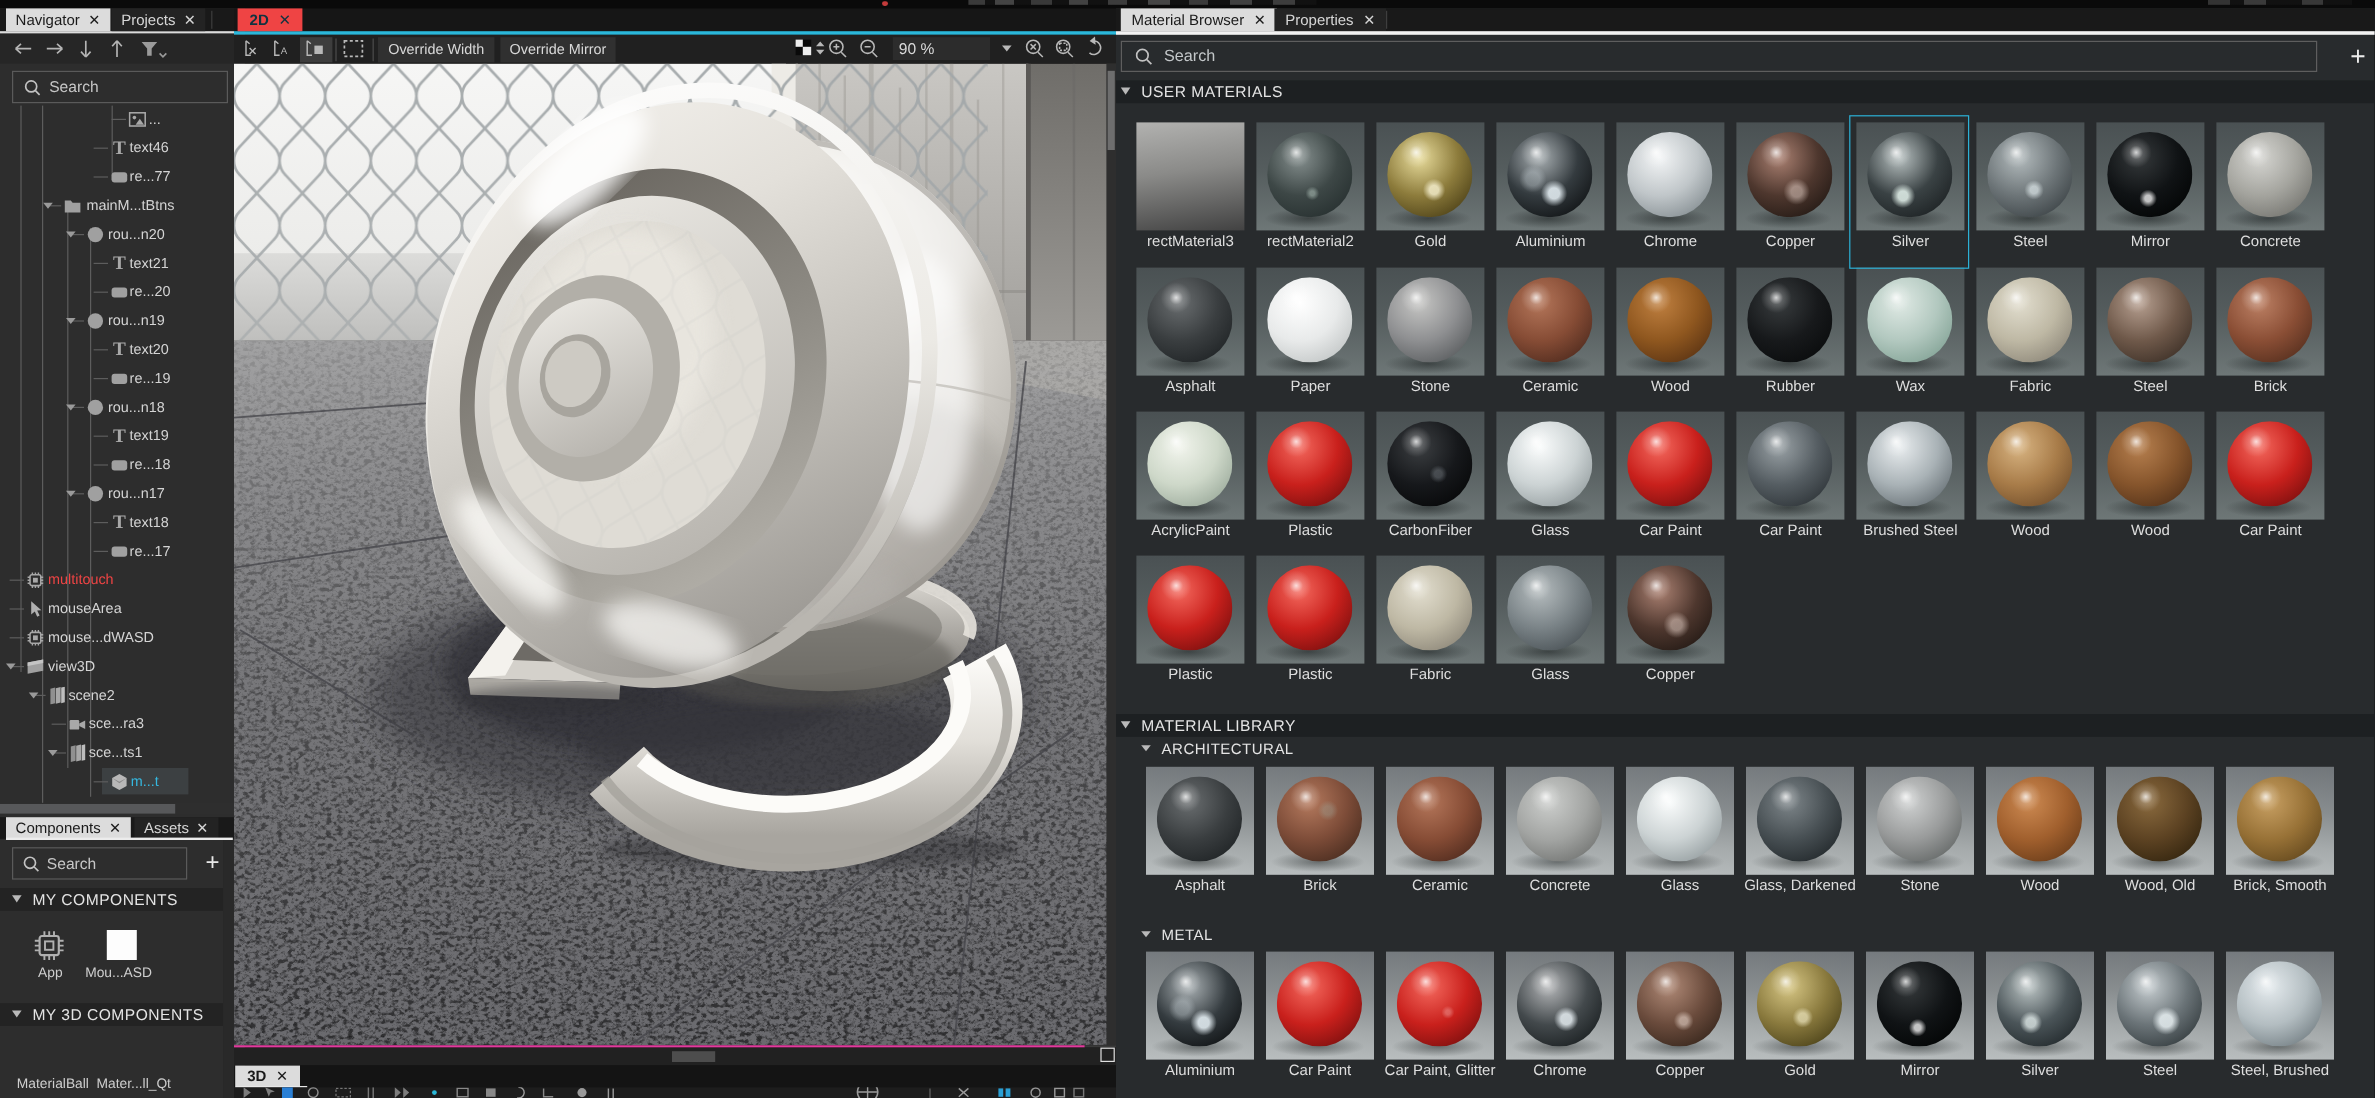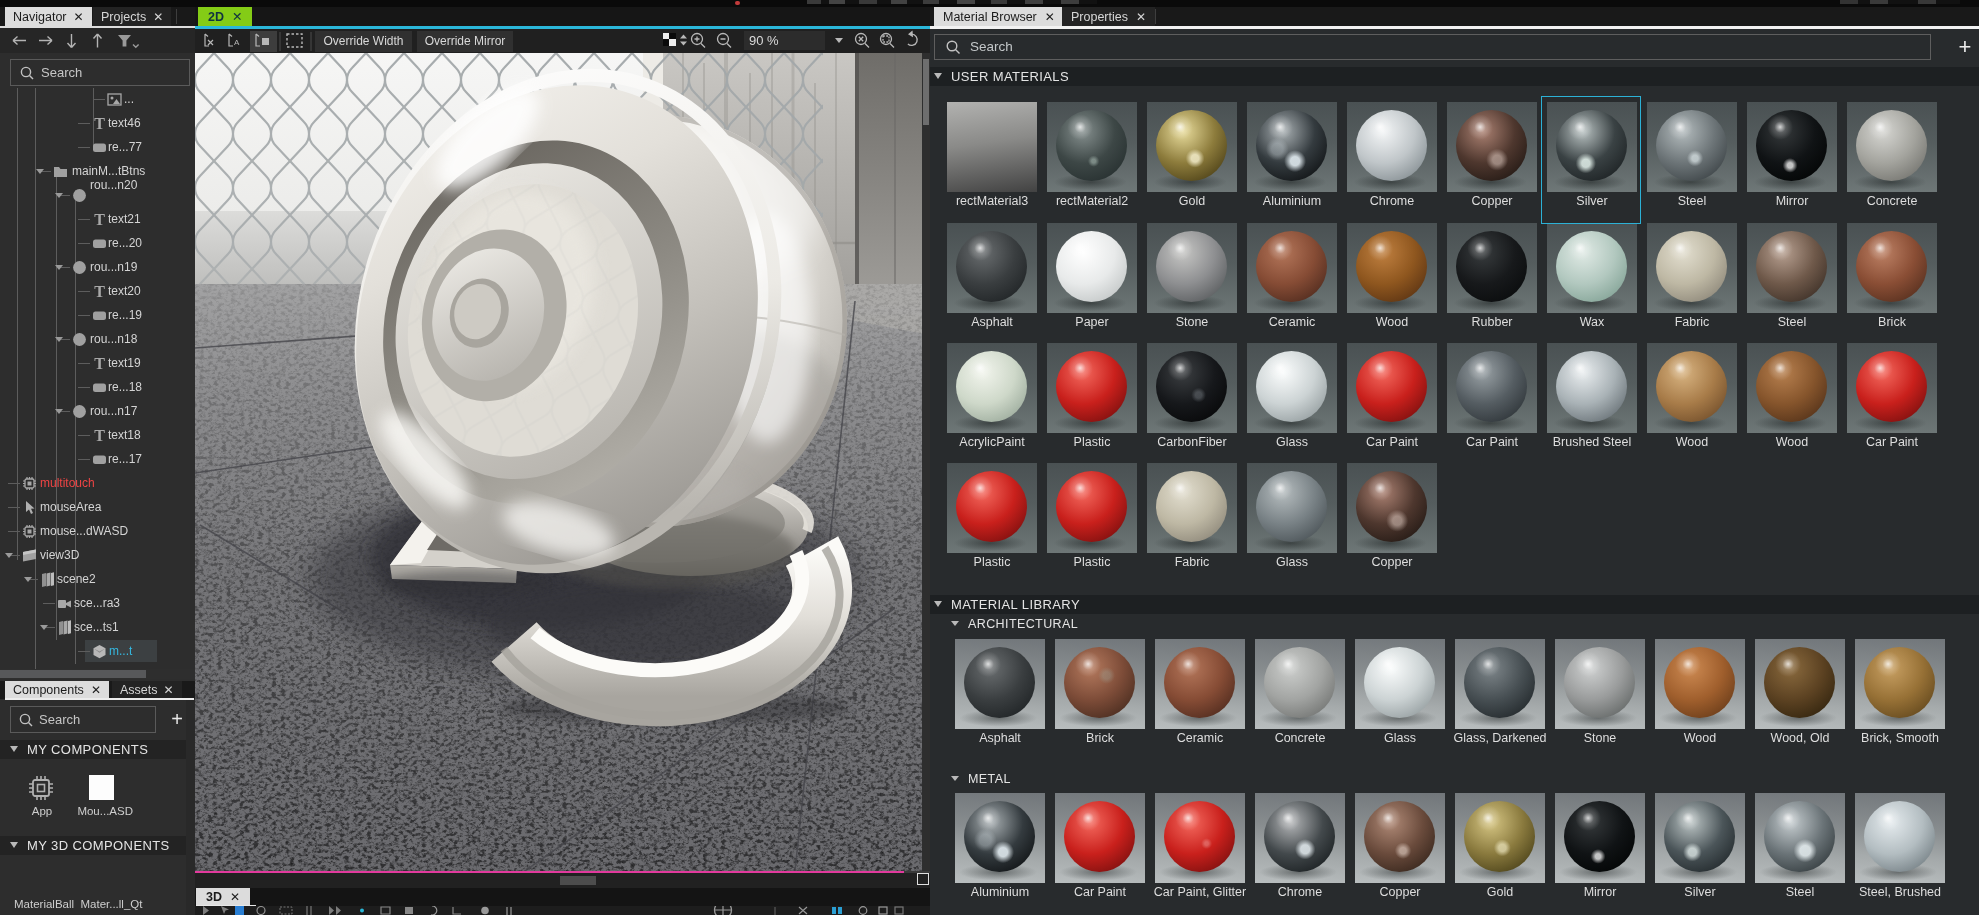--- a/index.html
+++ b/index.html
@@ -86,21 +86,21 @@
       <path d="M1 3 h5 l1.5 2 H14 v8 H1 Z" fill="#a0a0a0"></path>
     </svg>
     <div class="trow" style="top:161px">
       <span class="lbl" style="left:72px;color:#d4d4d4">mainM...tBtns</span>
     </div>
     <div class="exp" style="left:36px;top:169px"></div>
     <div class="gh" style="left:58px;top:195px;width:12px"></div>
     <svg class="ticon" style="left:72px;top:188px" viewBox="0 0 15 15">
       <circle cx="7.5" cy="7.5" r="6.4" fill="#a0a0a0"></circle>
     </svg>
-    <div class="trow" style="top:175px">
+    <div class="trow" style="top:185px">
       <span class="lbl" style="left:90px;color:#d4d4d4">rou...n20</span>
     </div>
     <div class="exp" style="left:55px;top:193px"></div>
     <div class="gh" style="left:78px;top:219px;width:12px"></div>
     <span class="ticon" style="left:92px;top:212px;font-family:'Liberation Serif',serif;font-weight:bold;color:#a8a8a8;font-size:16px;line-height:15px;text-align:center">T</span>
     <div class="trow" style="top:209px">
       <span class="lbl" style="left:108px;color:#d4d4d4">text21</span>
     </div>
     <div class="gh" style="left:78px;top:243px;width:12px"></div>
     <svg class="ticon" style="left:92px;top:236px" viewBox="0 0 15 15">
@@ -258,29 +258,29 @@
 <div class="abs" style="left:168px;top:710px;width:18px;height:18px;color:#e8e8e8;font-size:20px;line-height:18px;text-align:center">+</div>
 <div class="abs" style="left:0;top:740px;width:186px;height:19px;background:#232323"></div>
 <div class="hdr" style="left:10px;top:742px"><span class="tri"></span>MY COMPONENTS</div>
 <svg class="abs" style="left:28px;top:775px" width="26" height="26" viewBox="0 0 26 26">
     <rect x="5" y="5" width="16" height="16" rx="2" fill="none" stroke="#b0b0b0" stroke-width="1.8"></rect>
     <rect x="9.5" y="9.5" width="7" height="7" fill="none" stroke="#b0b0b0" stroke-width="1.6"></rect>
     <path d="M9 5 V1 M13 5 V1 M17 5 V1 M9 25 V21 M13 25 V21 M17 25 V21 M5 9 H1 M5 13 H1 M5 17 H1 M25 9 H21 M25 13 H21 M25 17 H21" stroke="#b0b0b0" stroke-width="1.6"></path>
   </svg>
 <div class="abs" style="left:89px;top:775px;width:25px;height:25px;background:#fdfdfd"></div>
 <div class="abs" style="left:22px;top:805px;width:40px;text-align:center;font-size:11.5px;color:#cecece">App</div>
-<div class="abs" style="left:71px;top:805px;width:62px;text-align:right;font-size:11.5px;color:#cecece">Mou...ASD</div>
+<div class="abs" style="left:71px;top:805px;width:62px;text-align:left;font-size:11.5px;color:#cecece">Mou...ASD</div>
 <div class="abs" style="left:0;top:836px;width:186px;height:19px;background:#232323"></div>
 <div class="hdr" style="left:10px;top:838px"><span class="tri"></span>MY 3D COMPONENTS</div>
 <div class="abs" style="left:14px;top:898px;font-size:11.5px;color:#cecece">MaterialBall&nbsp;&nbsp;Mater...ll_Qt</div>
 <div class="abs" style="left:186px;top:700px;width:9px;height:215px;background:#292929"></div>
 
 <div class="abs" style="left:195px;top:7px;width:735px;height:19px;background:#161616"></div>
 <div class="abs" style="left:195px;top:26px;width:735px;height:2.5px;background:#2bb7da"></div>
-<div class="abs" style="left:198px;top:7px;height:19px;background:#84cc16;color:#103340;font-size:12.5px;font-weight:bold;display:flex;align-items:center;gap:8px;padding:0 10px">2D <span style="font-weight:normal">✕</span></div>
+<div class="abs" style="left:198px;top:7px;height:19px;background:#ef4444;color:#103340;font-size:12.5px;font-weight:bold;display:flex;align-items:center;gap:8px;padding:0 10px">2D <span style="font-weight:normal">✕</span></div>
 <div class="abs" style="left:195px;top:28.5px;width:735px;height:24.5px;background:#202020">
   <svg width="735" height="25" style="position:absolute;left:0;top:0" fill="none" stroke="#b8b8b8" stroke-width="1.2">
     <path d="M10 5 v12 h4 M10 5 l3 2.5"></path>
     <path d="M13 11 l5 5 M18 11 l-5 5"></path>
     <path d="M34 5 v12 h4 M34 5 l3 2.5"></path>
     <text x="39" y="16" font-size="8" fill="#b8b8b8" stroke="none">A</text>
     <rect x="55" y="2" width="27" height="21" fill="#3d3d3d" stroke="none"></rect>
     <path d="M61 5 v12 h4 M61 5 l3 2.5"></path>
     <rect x="67" y="9" width="7" height="7" fill="#b8b8b8" stroke="none"></rect>
     <path d="M85 3 v19" stroke="#454545"></path>

